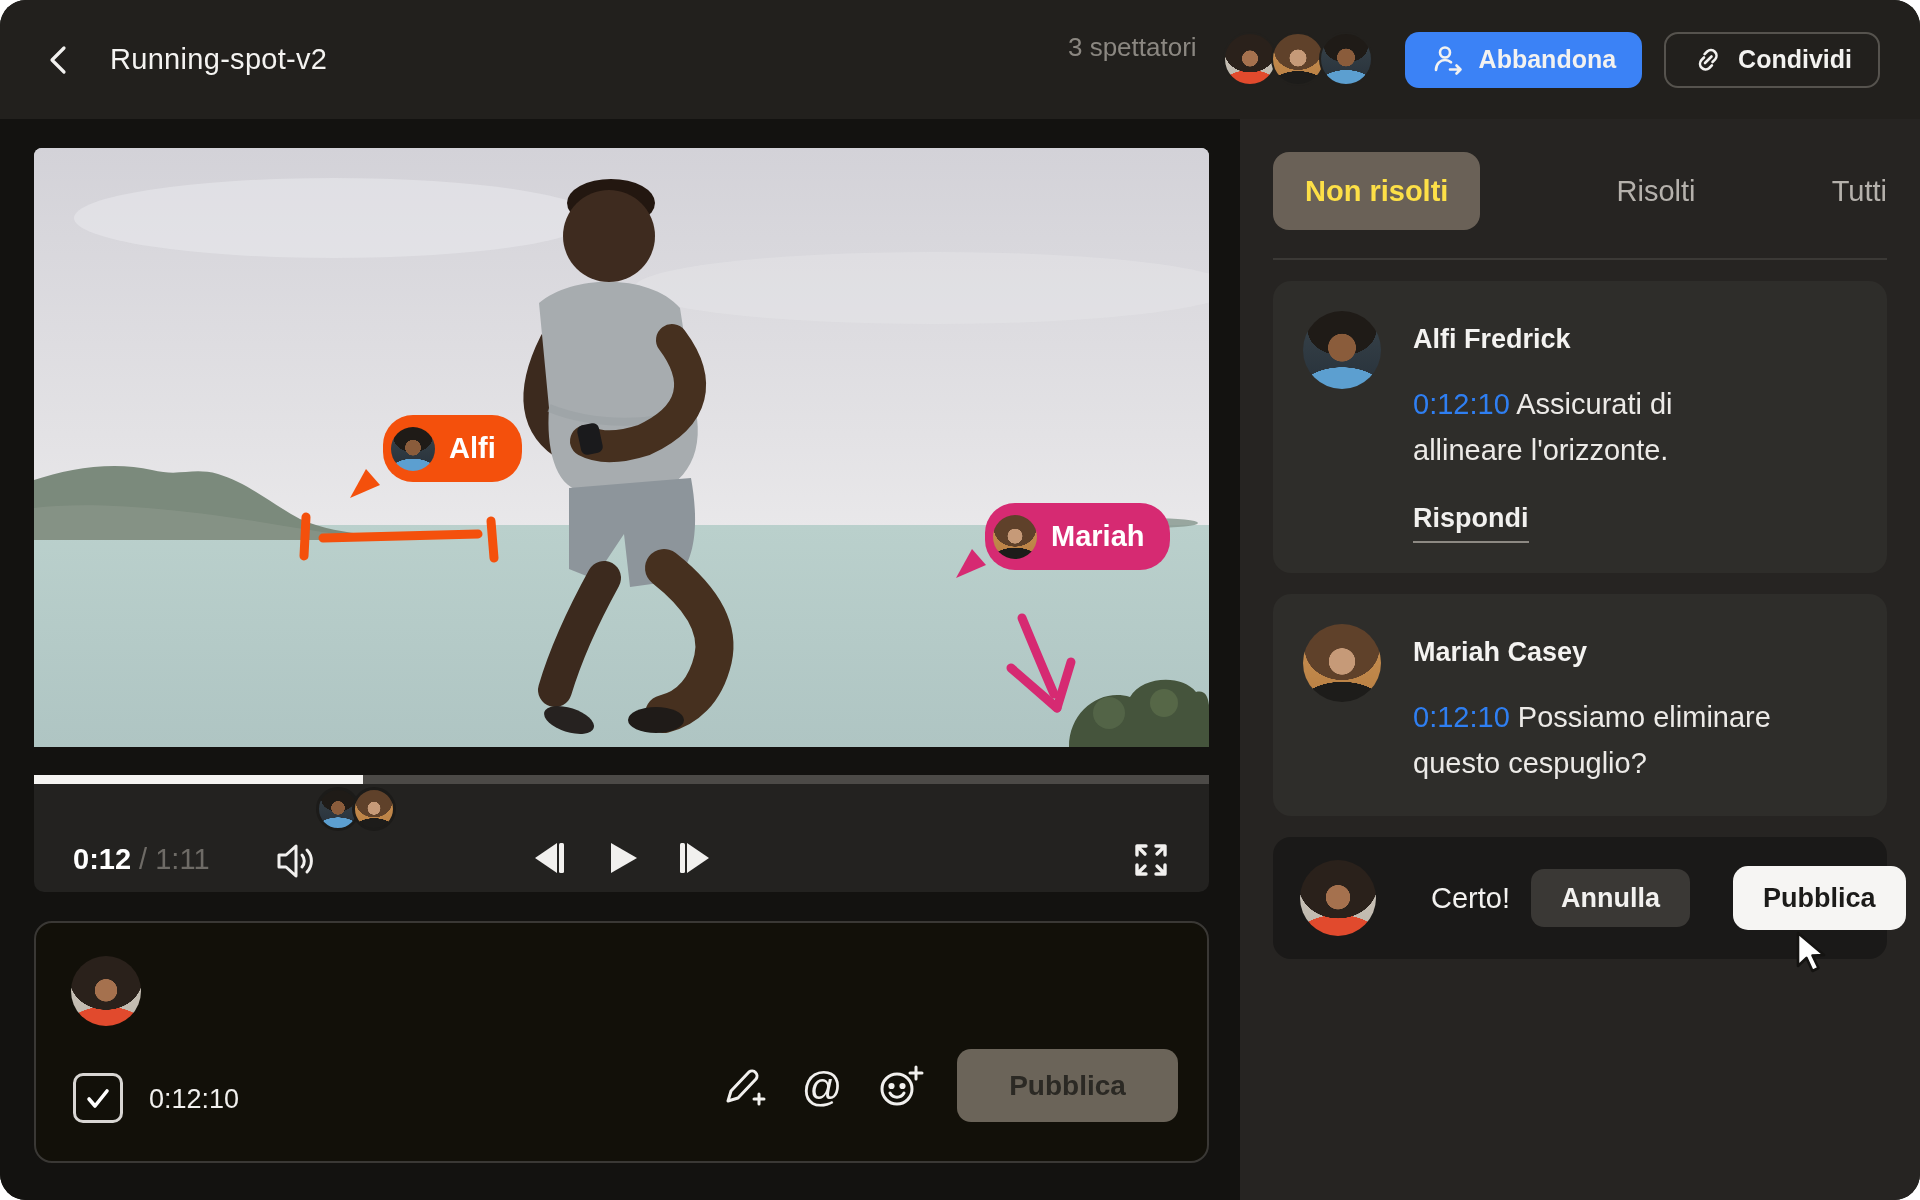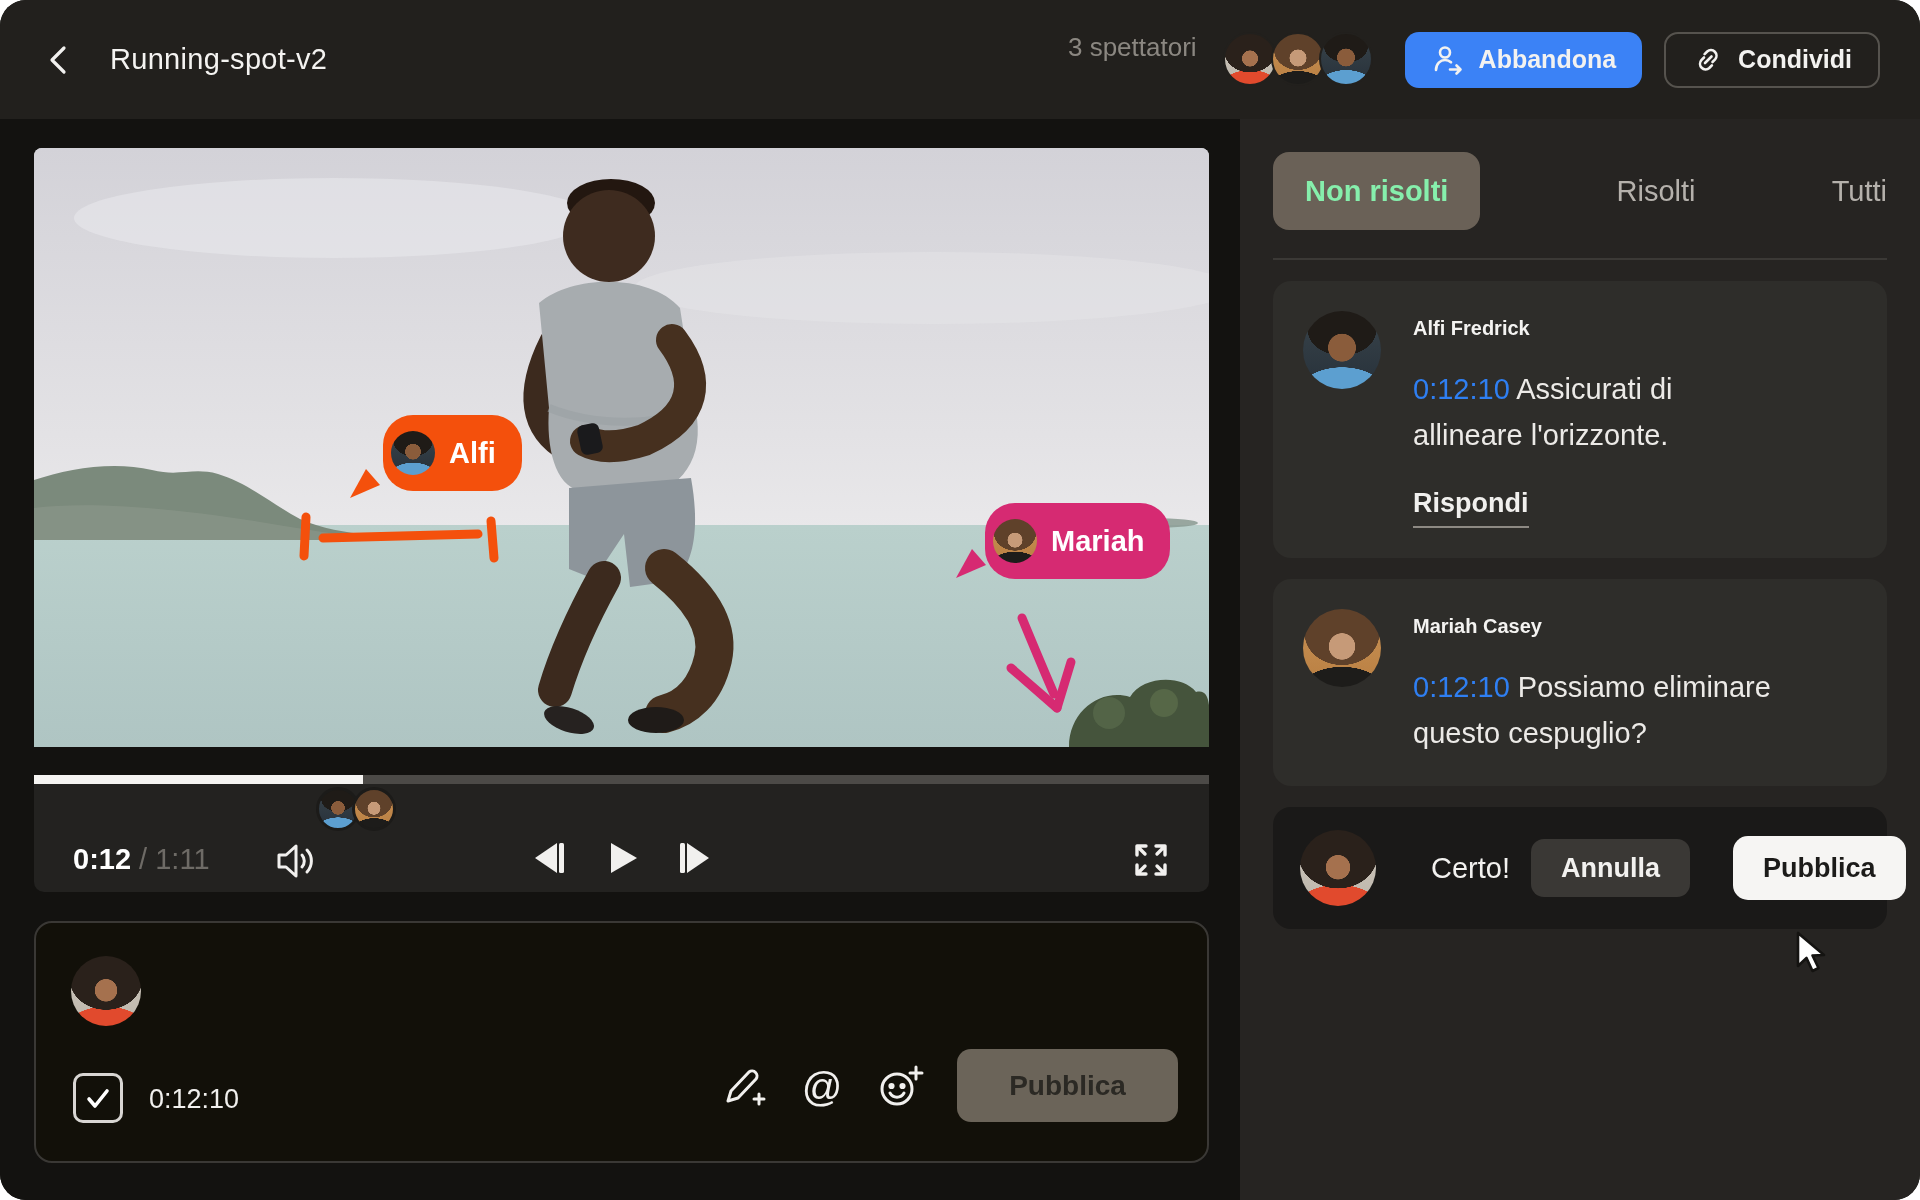--- a/index.html
+++ b/index.html
@@ -43,21 +43,21 @@
   .btn-leave{background:#3b82f6;margin-right:22px;margin-left:6px;}
   .btn-share{background:transparent;border:2px solid #56534e;}
 
   
   .left-panel{position:absolute;left:0;top:119px;width:1240px;height:1081px;background:#131210;}
 
   .video-stage{position:absolute;left:34px;top:29px;width:1175px;height:599px;border-radius:8px 8px 0 0;
                overflow:hidden;background:#d8d7db;}
   .scene{position:absolute;inset:0;}
 
-  .anno-pill{position:absolute;display:flex;align-items:center;gap:14px;height:76px;border-radius:30px;
+  .anno-pill{position:absolute;display:flex;align-items:center;gap:14px;height:67px;border-radius:30px;
              padding:0 26px 0 8px;color:#fff;font-weight:700;font-size:29px;z-index:3;}
   .anno-pill .avatar{width:44px;height:44px;}
   .pill-alfi{left:349px;top:267px;background:#f4500c;}
   .pill-mariah{left:951px;top:355px;background:#d62a72;}
   .anno-pointer{position:absolute;z-index:3;}
   .ptr-alfi{left:314px;top:318px;}
   .ptr-mariah{left:920px;top:398px;}
   .drawings{position:absolute;inset:0;z-index:2;pointer-events:none;}
 
   .controls-strip{position:absolute;left:34px;top:640px;width:1175px;height:117px;background:#232220;
@@ -89,25 +89,25 @@
   .draw-btn{left:676px;}
   .mention-btn{left:756px;font-size:40px;color:#f1f0ee;font-weight:400;}
   .emoji-btn{left:834px;}
   .publish-btn{position:absolute;left:921px;top:126px;width:221px;height:73px;border:none;border-radius:14px;
                background:#6b6459;color:#2b2924;font-size:28px;font-weight:700;}
 
   
   .sidebar{position:absolute;left:1240px;top:119px;width:680px;height:1081px;background:#262422;padding:33px;}
   .tabs{display:flex;align-items:center;justify-content:space-between;height:78px;}
   .tab{background:none;border:none;color:#b5b1ac;font-size:29px;padding:0;}
-  .tab.active{background:#6a6157;border-radius:16px;height:78px;padding:0 32px;color:#86efac;font-weight:600;}
+  .tab.active{background:#6a6157;border-radius:16px;height:78px;padding:0 32px;color:#fde047;font-weight:600;}
   .divider{border:none;border-top:2px solid #3b3936;margin:28px 0 21px 0;}
   .card{position:relative;background:#2e2d2a;border-radius:18px;padding:30px 30px 30px 140px;margin-bottom:21px;}
   .card .avatar{position:absolute;left:30px;top:30px;width:78px;height:78px;}
-  .c-name{font-size:20px;font-weight:700;color:#f4f3f1;margin:6px 0 0;}
+  .c-name{font-size:27px;font-weight:700;color:#f4f3f1;margin:13px 0 0;}
   .c-body{margin:26px 0 0;font-size:29px;line-height:46px;color:#eceae7;max-width:480px;}
   .c-ts{color:#2f7ff2;}
   .reply-link{display:inline-block;margin-top:30px;background:none;border:none;padding:0 0 7px;
               font-size:27px;font-weight:600;color:#f1f0ee;border-bottom:2px solid #8d8983;}
   .reply-row{display:flex;align-items:center;background:#1a1918;border-radius:18px;height:122px;
              padding:0 22px 0 27px;gap:21px;}
   .reply-row .avatar{width:76px;height:76px;}
   .reply-text{margin-left:34px;font-size:29px;color:#f2f1ef;}
   .btn-cancel{margin-left:auto;height:58px;padding:0 30px;background:#3a3835;color:#f2f1ef;
               border:none;border-radius:13px;font-size:27px;font-weight:700;}

